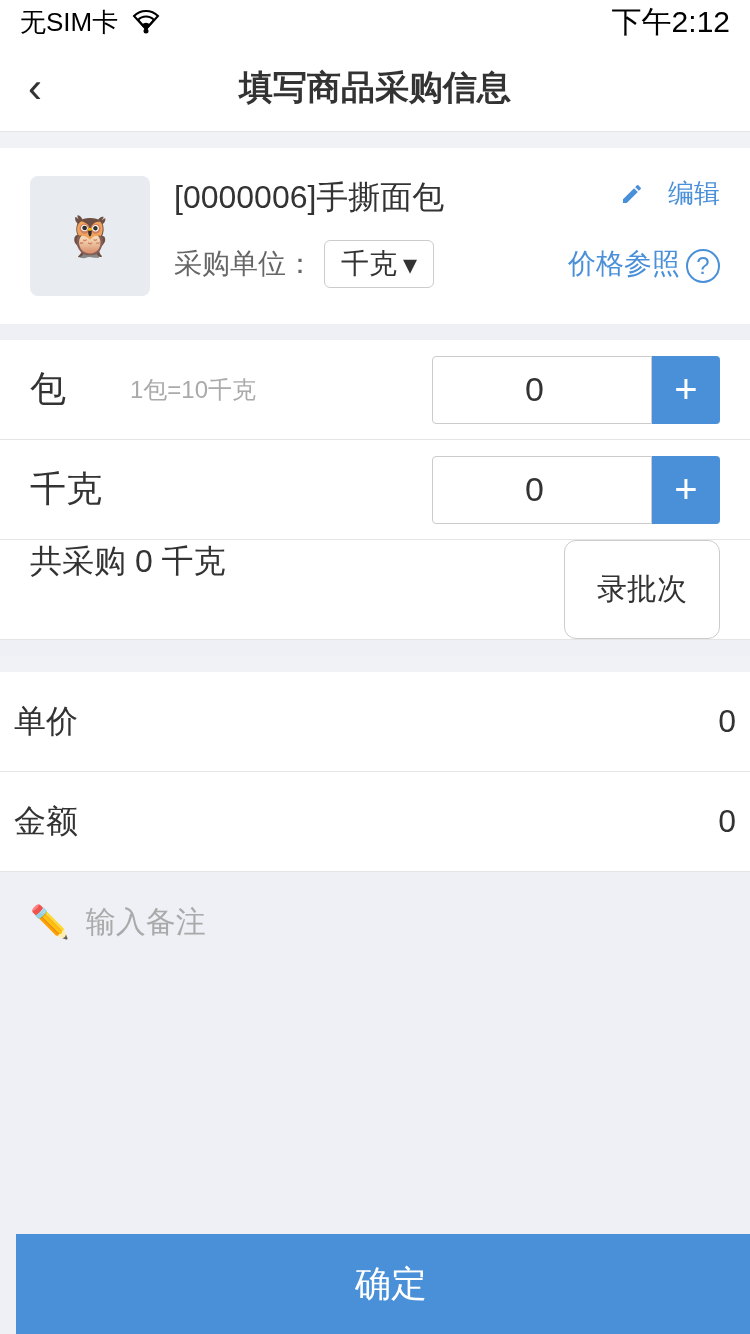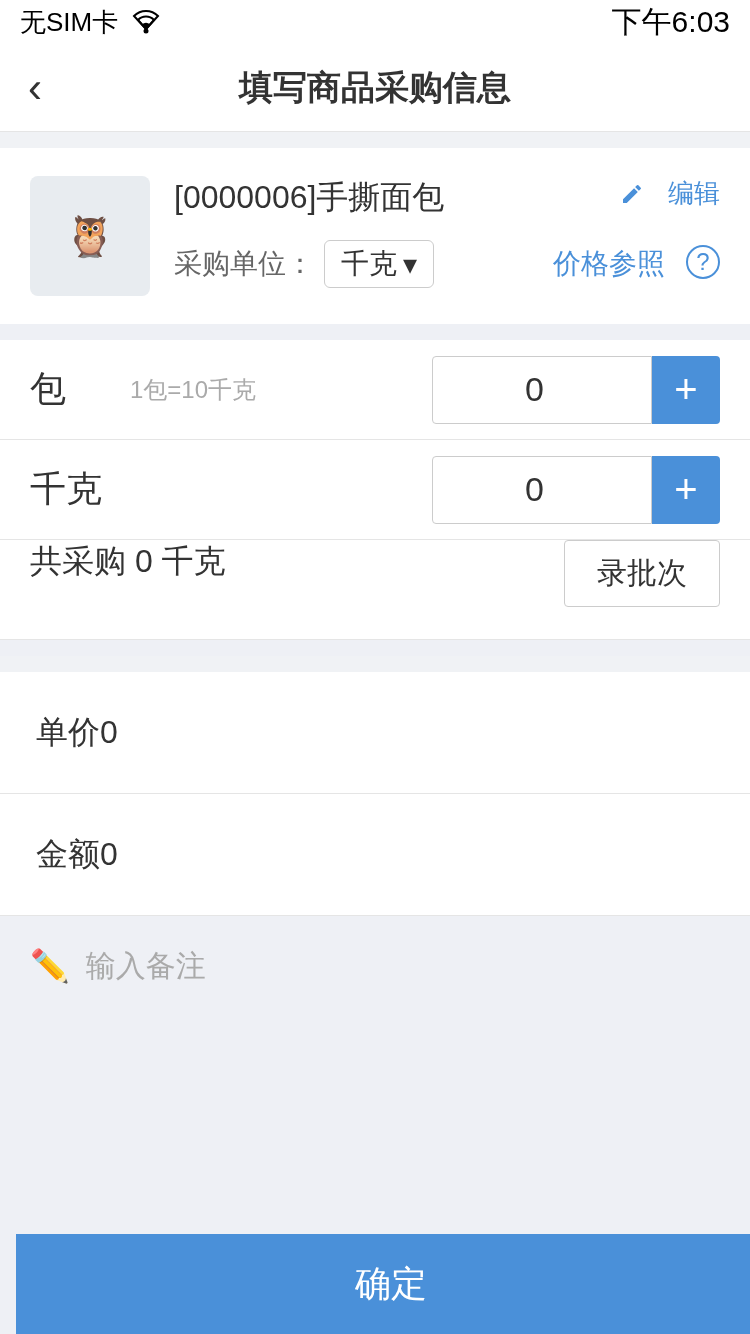--- a/index.html
+++ b/index.html
@@ -157,22 +157,22 @@
       display: flex;
       align-items: center;
       gap: 6px;
       background: #fff;
       cursor: pointer;
     }
     .price-ref {
       font-size: 28px;
       color: #4a90d9;
       display: flex;
-      align-items: flex-start;
-      gap: 21px;
+      align-items: flex-end;
+      gap: 6px;
     }
     .price-ref-help {
       width: 34px;
       height: 34px;
       border: 2px solid #4a90d9;
       border-radius: 50%;
       display: flex;
       align-items: center;
       justify-content: center;
       font-size: 24px;
@@ -245,39 +245,39 @@
       height: 100px;
       background: #fff;
       border-bottom: 1px solid #e5e5e5;
     }
     .summary-text {
       font-size: 32px;
       color: #333;
     }
     .batch-btn {
       border: 1px solid #ccc;
-      border-radius: 4px;
-      padding: 12px 32px;
+      border-radius: 12px;
+      padding: 28px 32px;
       font-size: 30px;
       color: #333;
       background: #fff;
       cursor: pointer;
     }
 
     
     .info-section {
       background: #fff;
       margin-top: 16px;
     }
     .info-row {
       display: flex;
       align-items: center;
-      justify-content: flex-start;
-      padding: 0 36px;
-      height: 122px;
+      justify-content: space-between;
+      padding: 0 14px;
+      height: 100px;
       border-bottom: 1px solid #e5e5e5;
     }
     .info-label {
       font-size: 32px;
       color: #333;
     }
     .info-value {
       font-size: 32px;
       color: #333;
     }
@@ -330,21 +330,21 @@
 <div class="status-bar">
   <div class="status-left">
     <span>无SIM卡</span>
     <svg width="36" height="26" viewBox="0 0 36 26">
       <path d="M18 20l4-4.5a5.5 5.5 0 00-8 0L18 20z" fill="#000"></path>
       <path d="M18 20L26 11a11 11 0 00-16 0L18 20z" fill="none" stroke="#000" stroke-width="2" fill-rule="evenodd"></path>
       <path d="M18 20L30 7a17 17 0 00-24 0L18 20z" fill="none" stroke="#000" stroke-width="2" fill-rule="evenodd"></path>
       <circle cx="18" cy="22" r="2.5" fill="#000"></circle>
     </svg>
   </div>
-  <div class="status-center">下午6:03</div>
+  <div class="status-center">下午2:12</div>
 </div>
 
 <div class="nav-bar">
   <span class="nav-back">‹</span>
   <span class="nav-title">填写商品采购信息</span>
 </div>
 
 <div class="product-card">
   <div class="product-image">
     <span class="product-logo">🦉</span>

